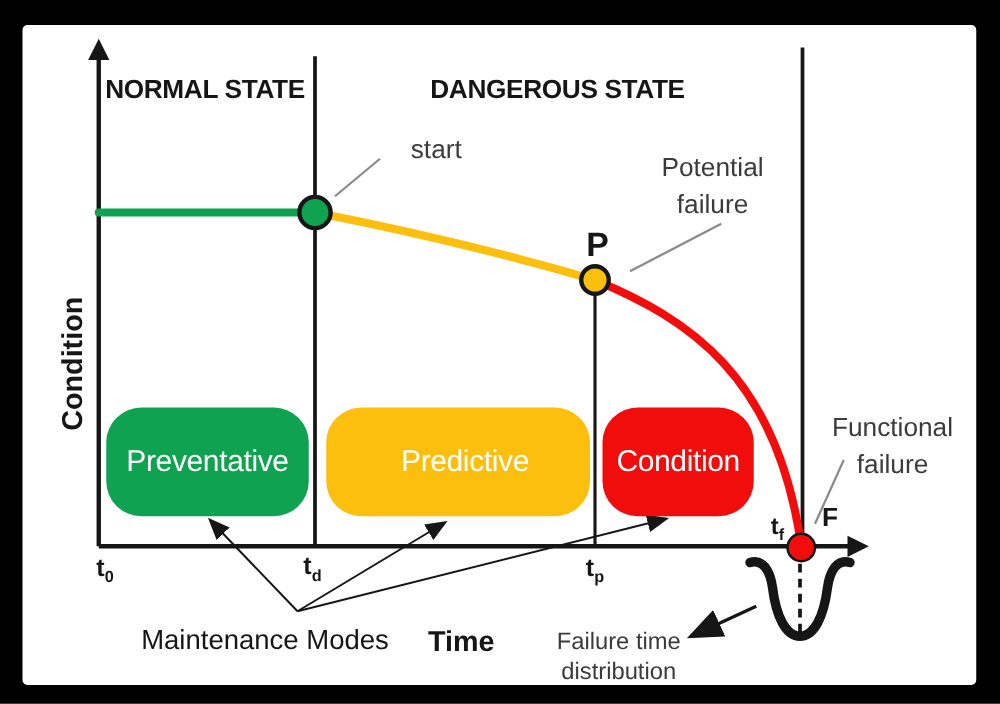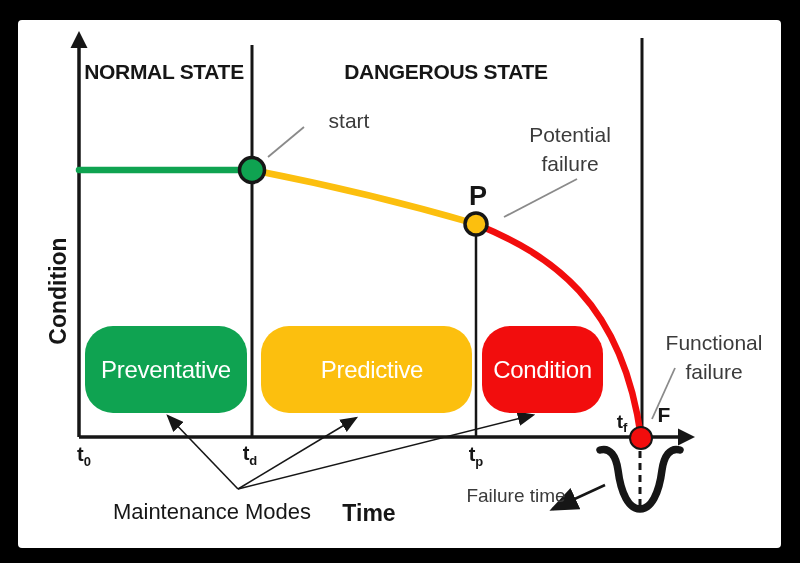--- a/index.html
+++ b/index.html
@@ -103,22 +103,23 @@
   <div>start</div>
 </div>
 <div class="lbl ann" style="left:570px;top:149px;">
   <div>Potential</div>
   <div>failure</div>
 </div>
 <div class="lbl ann" style="left:714px;top:357px;">
   <div>Functional</div>
   <div>failure</div>
 </div>
-<div class="lbl ann2" style="left:495px;top:496px;margin-left:21px;">
+<div class="lbl ann2" style="left:495px;top:526px;">
   <div>Failure time</div>
+  <div>distribution</div>
 </div>
 
 <div class="lbl marker-lbl" style="left:478px;top:196px;">P</div>
 <div class="lbl marker-lbl small" style="left:664px;top:415px;">F</div>
 
 <div class="lbl tick" style="left:84px;top:456px;"><span>t</span><sub>0</sub></div>
 <div class="lbl tick" style="left:250px;top:455px;"><span>t</span><sub>d</sub></div>
 <div class="lbl tick" style="left:476px;top:456px;"><span>t</span><sub>p</sub></div>
 <div class="lbl tick" style="left:622px;top:423px;font-size:19px;"><span>t</span><sub>f</sub></div>
 

